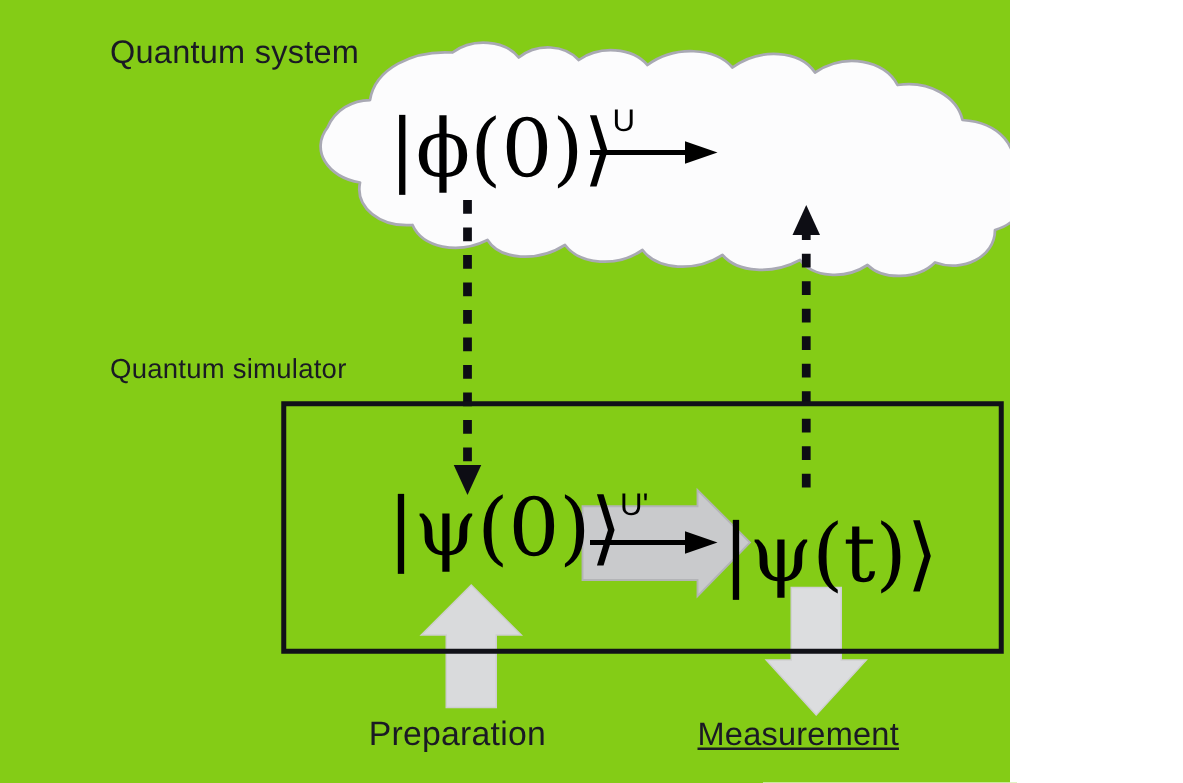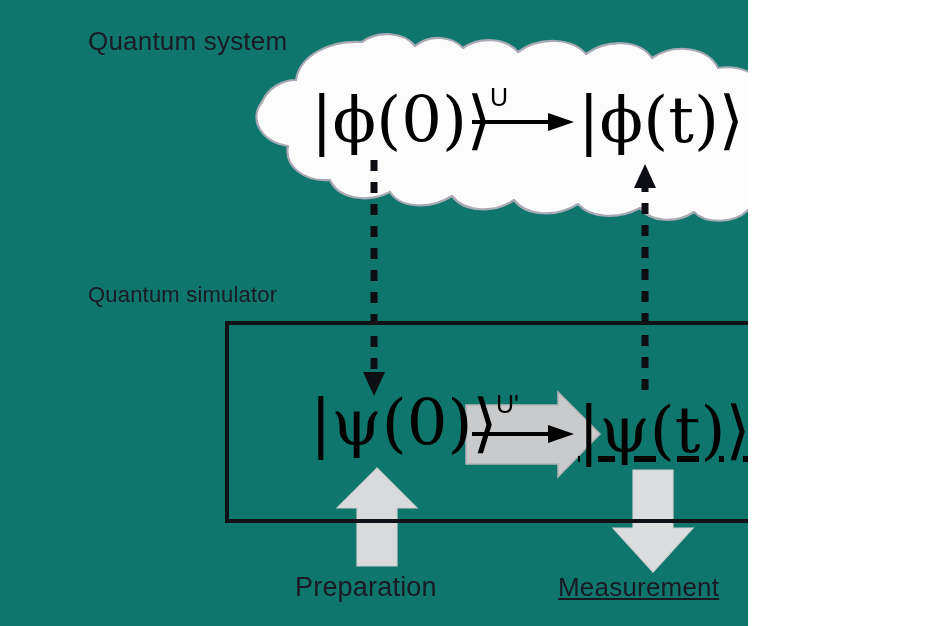--- a/index.html
+++ b/index.html
@@ -5,23 +5,23 @@
   html, body {
     margin: 0;
     padding: 0;
     background: #ffffff;
   }
   body {
     font-family: "Liberation Sans", sans-serif;
   }
   #canvas {
     position: relative;
-    width: 748px;
+    width: 808px;
     height: 626px;
-    background: #0f766e;
+    background: #84cc16;
     overflow: hidden;
   }
   .lbl {
     position: absolute;
     color: #1a1a24;
     font-family: "Liberation Sans", sans-serif;
     white-space: nowrap;
     letter-spacing: 0.2px;
   }
   #quantum-system-label {
@@ -55,21 +55,21 @@
     position: absolute;
     font-family: "DejaVu Serif", serif;
     color: #000000;
     font-size: 64px;
     line-height: 1;
     white-space: nowrap;
   }
   #ket-phi-0  { left: 311px; top: 88px; }
   #ket-phi-t  { left: 578px; top: 88px; }
   #ket-psi-0  { left: 310px; top: 391px; }
-  #ket-psi-t  { left: 578px; top: 398px; text-decoration: underline; }
+  #ket-psi-t  { left: 578px; top: 412px; }
 
   .op-label {
     position: absolute;
     font-family: "Liberation Sans", sans-serif;
     color: #000000;
     font-size: 25px;
     line-height: 1;
     white-space: nowrap;
   }
   #u-label  { left: 490px; top: 85px; }
@@ -152,21 +152,20 @@
   </svg>
 
   <div id="simulator-box"></div>
 
   <div class="lbl" id="quantum-system-label">Quantum system</div>
 
   <div class="lbl" id="quantum-simulator-label">Quantum simulator</div>
 
   <div class="ket" id="ket-phi-0">|ϕ(0)⟩</div>
 
-  <div class="ket" id="ket-phi-t">|ϕ(t)⟩</div>
 
   <div class="op-label" id="u-label">U</div>
 
   <div class="ket" id="ket-psi-0">|ψ(0)⟩</div>
 
   <div class="ket" id="ket-psi-t">|ψ(t)⟩</div>
 
   <div class="op-label" id="u2-label">U'</div>
 
 

